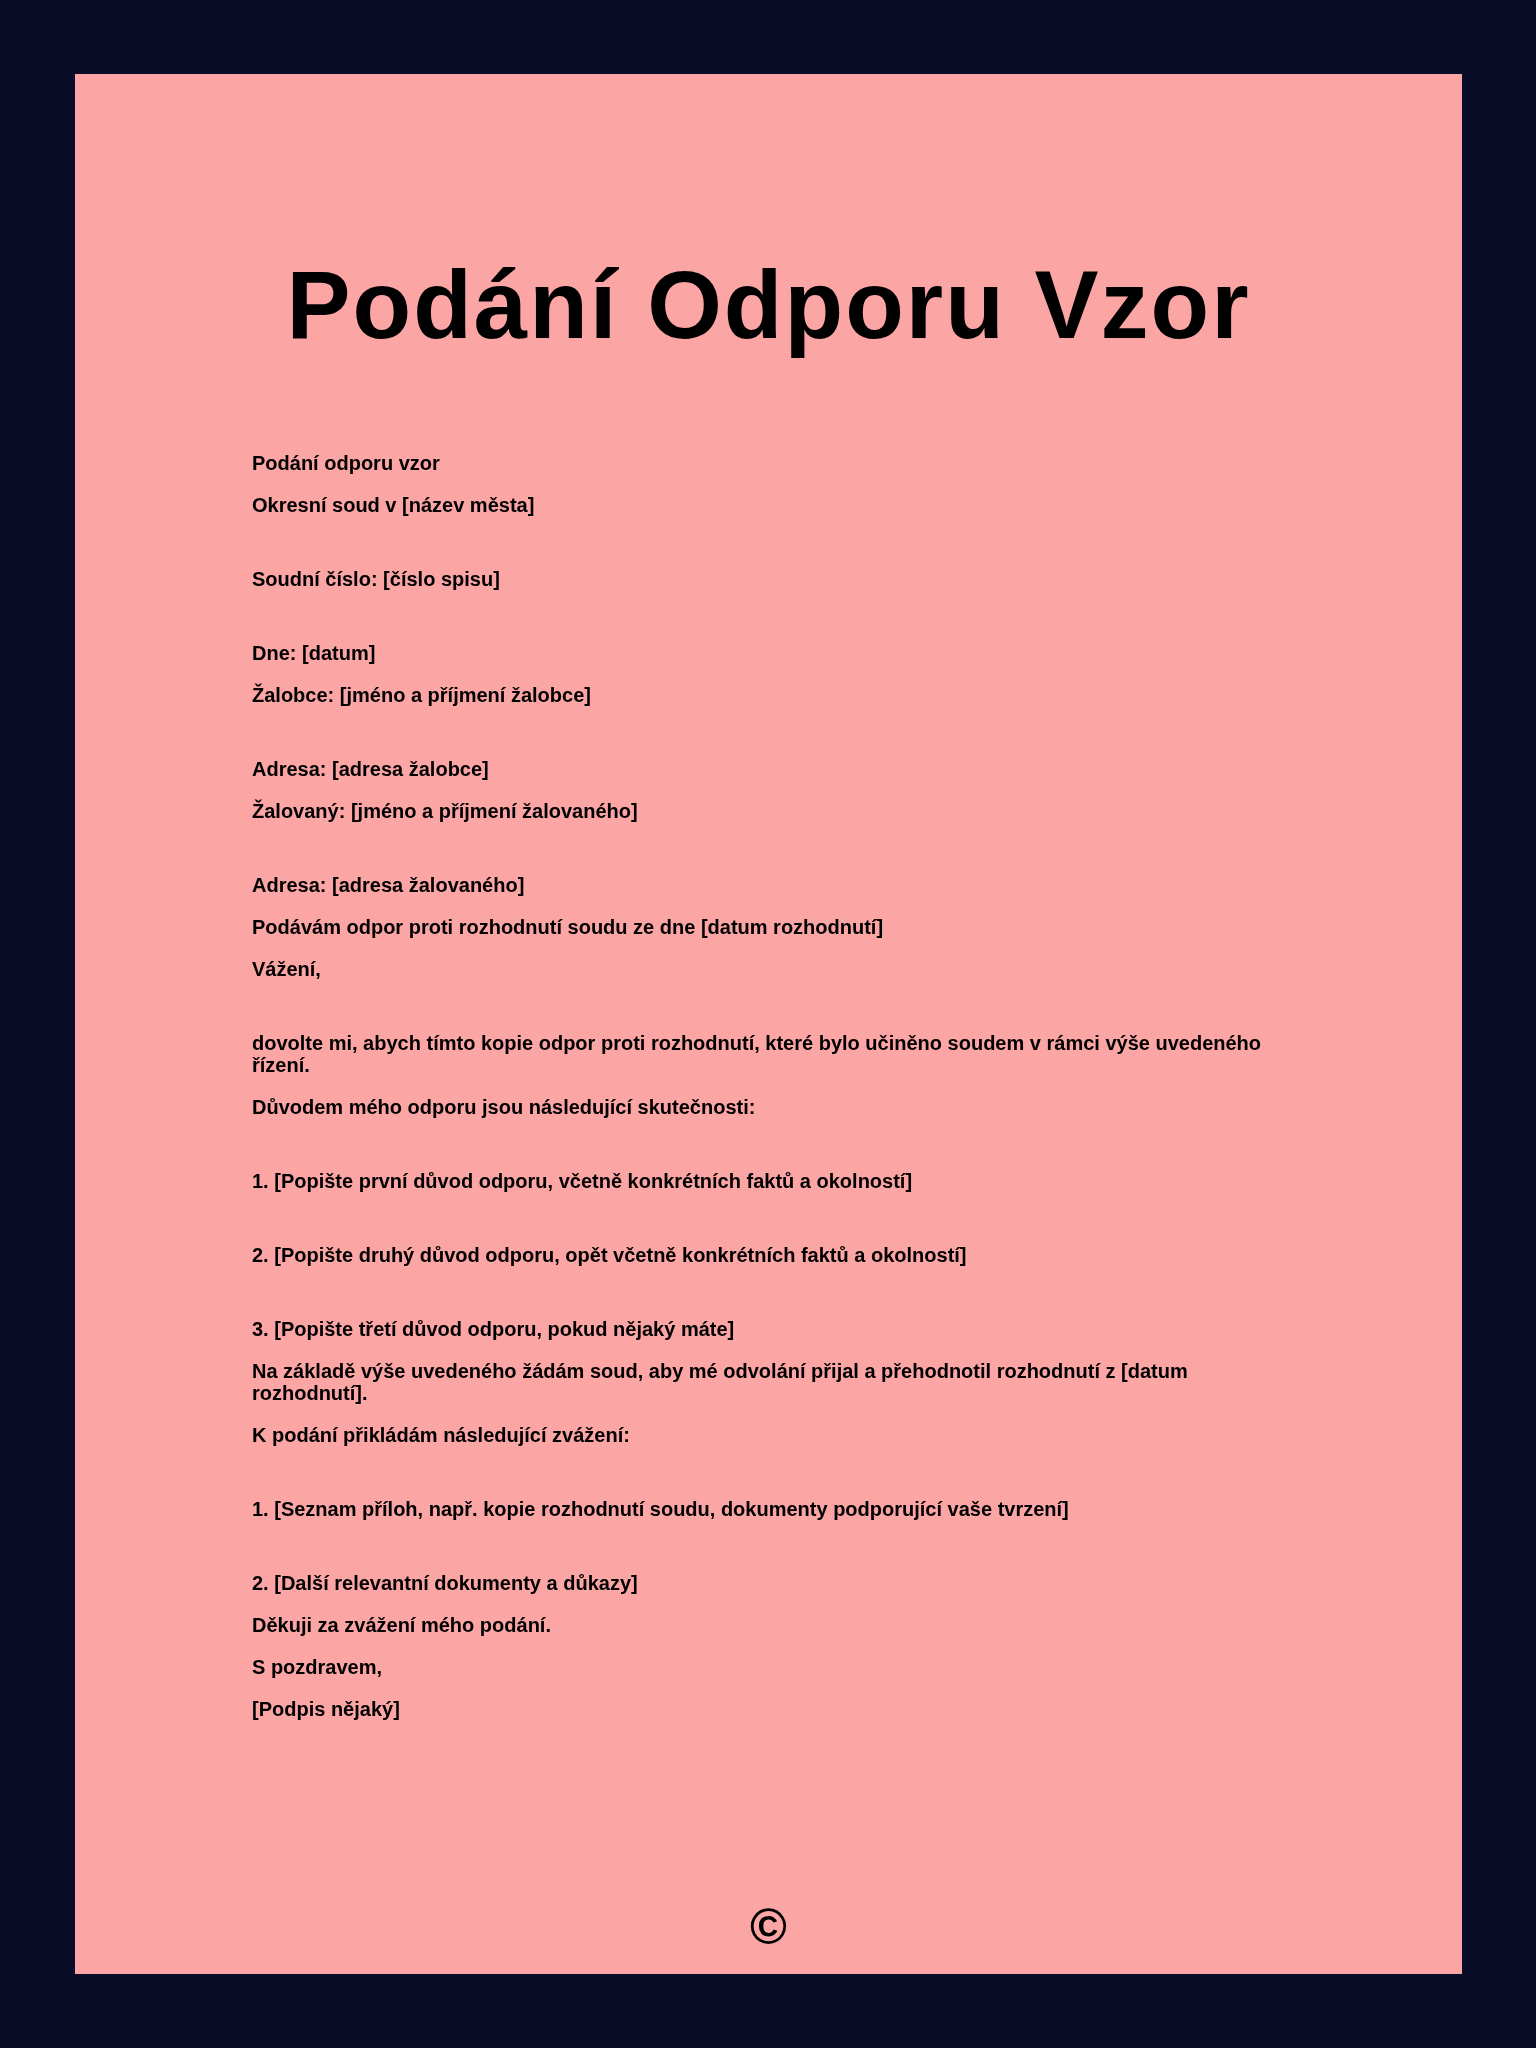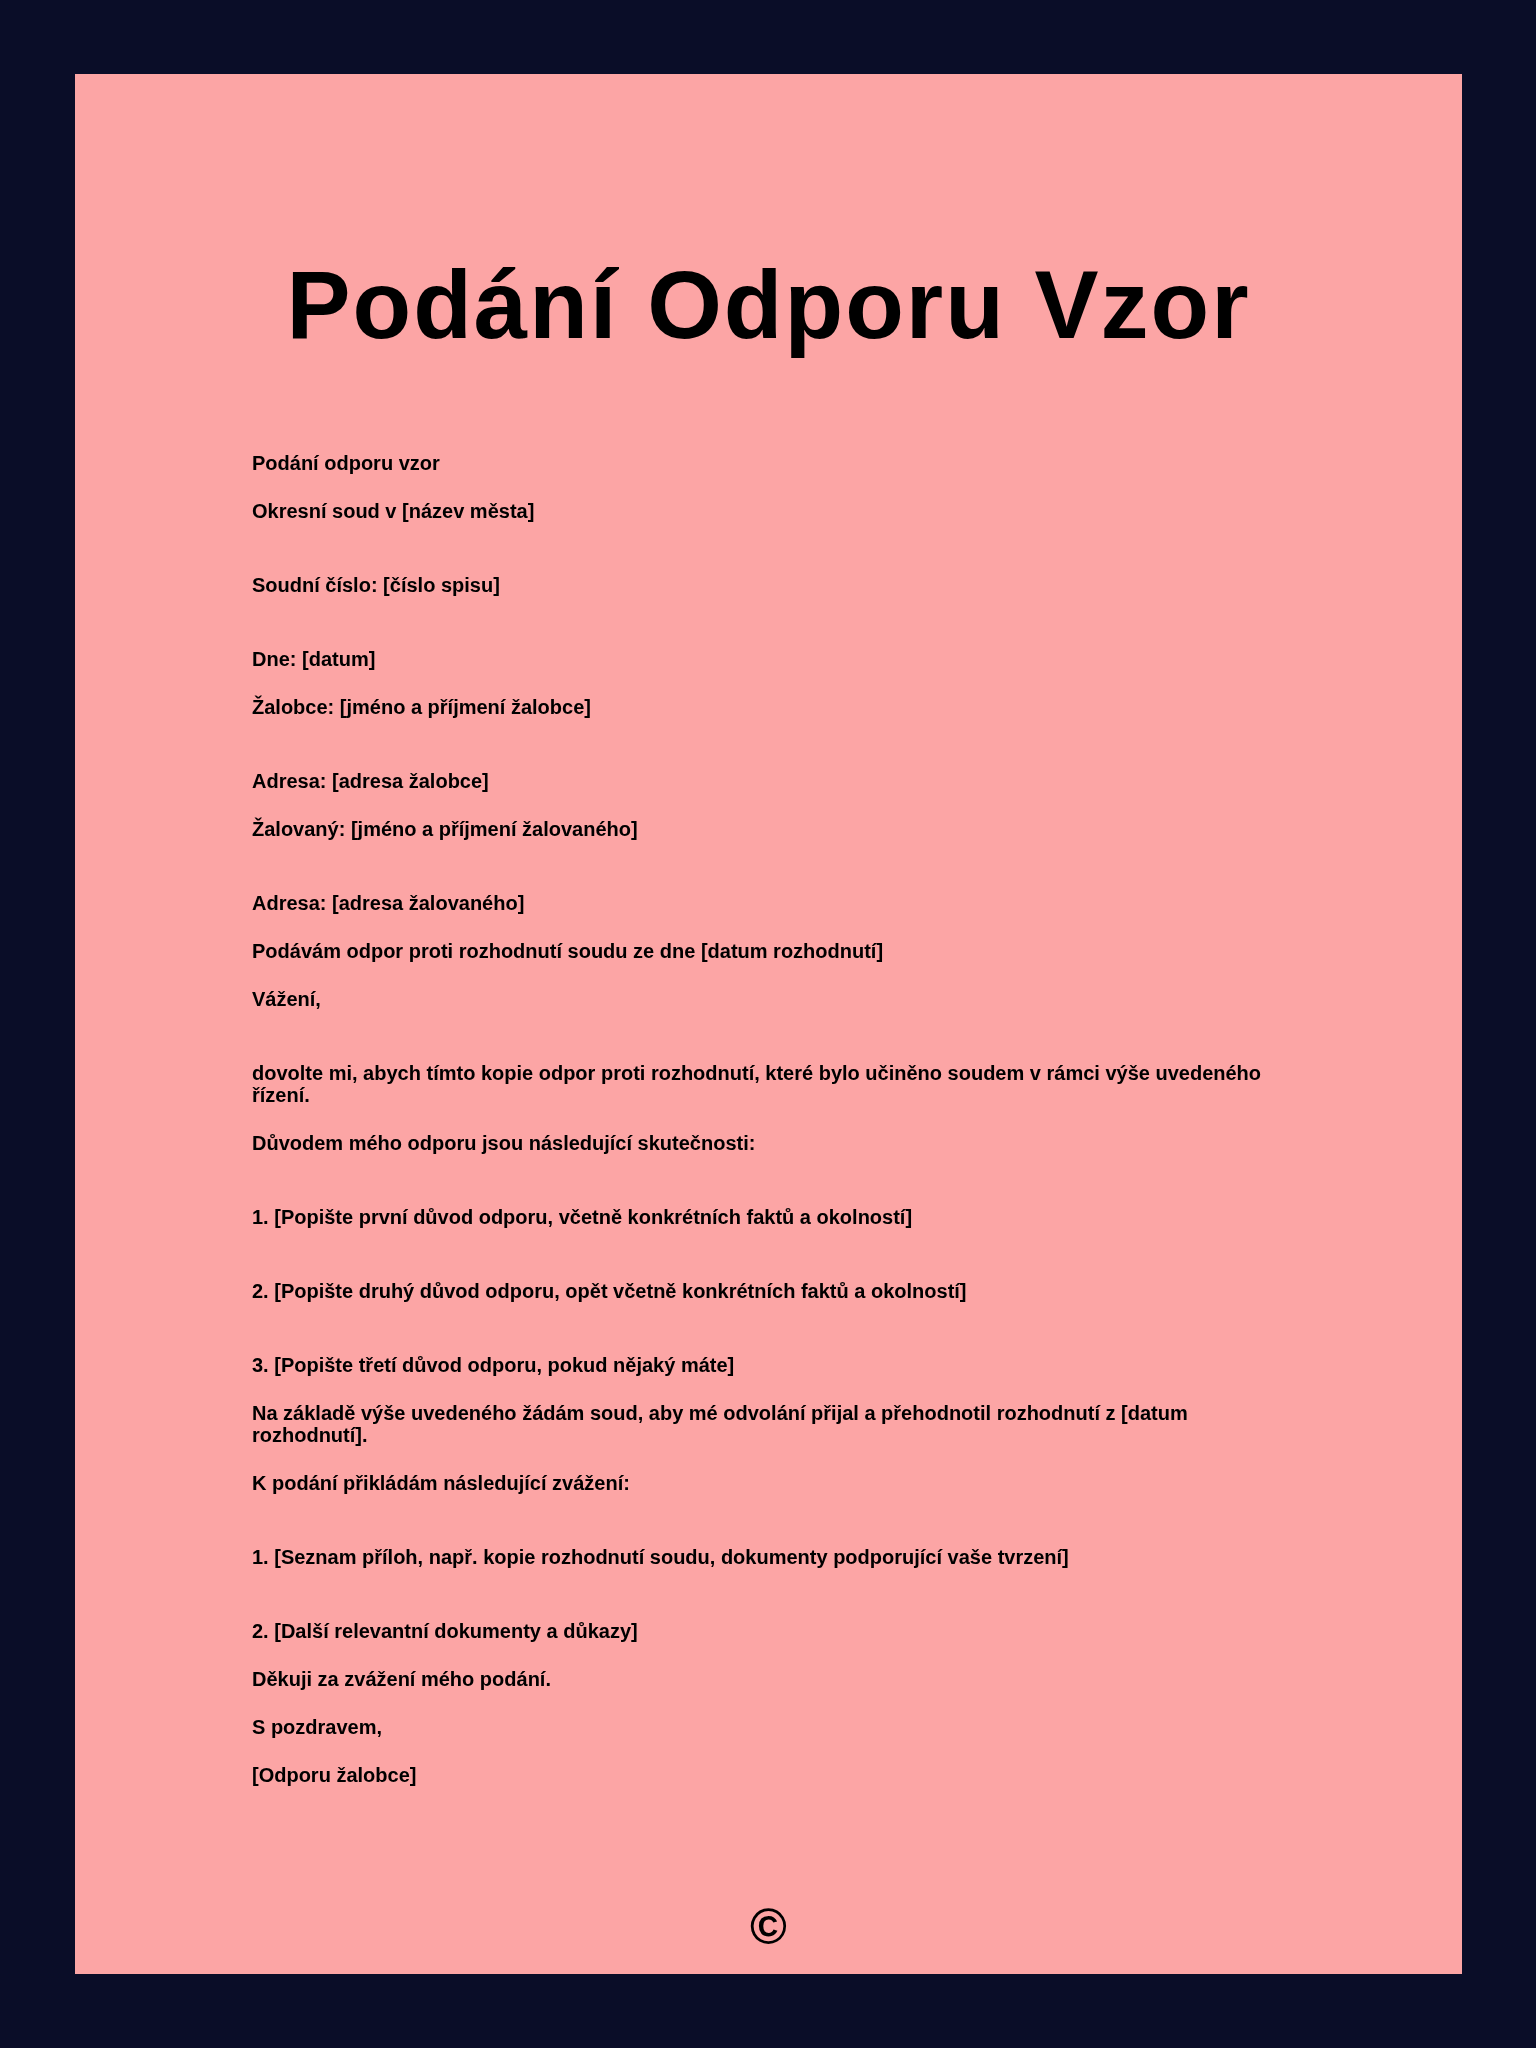--- a/index.html
+++ b/index.html
@@ -31,21 +31,21 @@
   }
   .doc {
     margin: 94px 177px 0 177px;
     font-size: 20px;
     line-height: 22px;
     font-weight: 700;
     color: #000000;
   }
   .doc p { margin: 0; }
   .doc p.gap-first  { margin-top: 0; }
-  .doc p.gap-normal { margin-top: 26px; }
+  .doc p.gap-normal { margin-top: 20px; }
   .doc p.gap-large  { margin-top: 52px; }
   .copyright {
     position: absolute;
     left: 0;
     top: 1828px;
     width: 100%;
     text-align: center;
     font-size: 50px;
     line-height: 50px;
     font-weight: 700;
@@ -73,17 +73,17 @@
       <p class="gap-normal">Důvodem mého odporu jsou následující skutečnosti:</p>
       <p class="gap-large">1. [Popište první důvod odporu, včetně konkrétních faktů a okolností]</p>
       <p class="gap-large">2. [Popište druhý důvod odporu, opět včetně konkrétních faktů a okolností]</p>
       <p class="gap-large">3. [Popište třetí důvod odporu, pokud nějaký máte]</p>
       <p class="gap-normal">Na základě výše uvedeného žádám soud, aby mé odvolání přijal a přehodnotil rozhodnutí z [datum rozhodnutí].</p>
       <p class="gap-normal">K podání přikládám následující zvážení:</p>
       <p class="gap-large">1. [Seznam příloh, např. kopie rozhodnutí soudu, dokumenty podporující vaše tvrzení]</p>
       <p class="gap-large">2. [Další relevantní dokumenty a důkazy]</p>
       <p class="gap-normal">Děkuji za zvážení mého podání.</p>
       <p class="gap-normal">S pozdravem,</p>
-      <p class="gap-normal">[Odporu žalobce]</p>
+      <p class="gap-normal">[Podpis nějaký]</p>
     </div>
 
   <div class="copyright">©</div>
 </div>
 
 </body></html>

